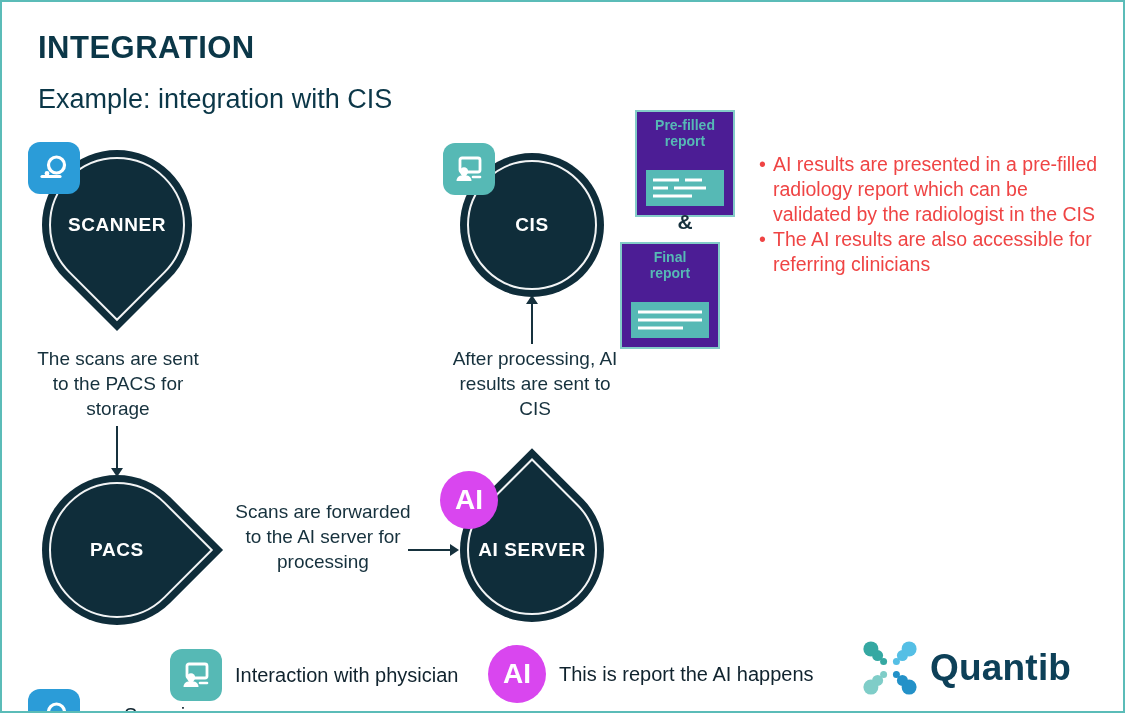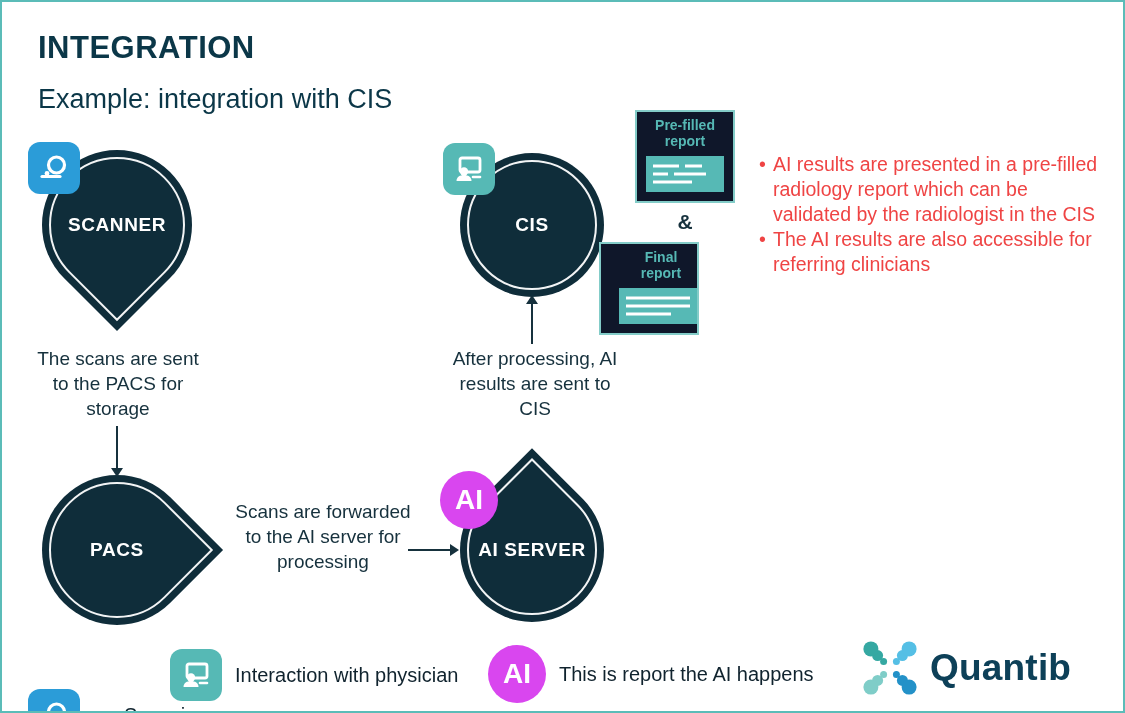--- a/index.html
+++ b/index.html
@@ -61,21 +61,21 @@
     border:6px solid transparent; border-right:none; border-left:9px solid #16313d;
   }
 
   
   .flow-text {
     position:absolute; text-align:center; font-size:19px; line-height:1.32; color:#16313d;
   }
 
   
   .report {
-    position:absolute; width:100px; height:93px; background:#0f172a;
+    position:absolute; width:100px; height:107px; background:#4c1d95;
     border:2px solid #83ccc8; display:flex; flex-direction:column; align-items:center;
     padding:6px 0 9px;
   }
   .report-title {
     width:72px; text-align:center; color:#56b9b5; font-weight:700;
     font-size:14px; line-height:1.12;
   }
   .report-icon { margin-top:auto; display:block; }
   .ampersand {
     position:absolute; width:100px; text-align:center;
@@ -166,21 +166,21 @@
           <line x1="39" y1="10" x2="56" y2="10"></line>
         <line x1="7" y1="18" x2="22" y2="18"></line>
           <line x1="28" y1="18" x2="60" y2="18"></line>
         <line x1="7" y1="26" x2="46" y2="26"></line>
       </g>
     </svg>
   </div>
 
   <div class="ampersand" style="left:633px; top:208px;">&amp;</div>
 
-  <div class="report" style="left:597px; top:240px;align-items:flex-end;">
+  <div class="report" style="left:618px; top:240px;">
     <div class="report-title">Final report</div>
     <svg class="report-icon" width="78" height="36" viewBox="0 0 78 36">
       <rect x="0" y="0" width="78" height="36" fill="#56b9b5"></rect>
       <g stroke="#fff" stroke-width="3">
         <line x1="7" y1="10" x2="71" y2="10"></line>
         <line x1="7" y1="18" x2="71" y2="18"></line>
         <line x1="7" y1="26" x2="52" y2="26"></line>
       </g>
     </svg>
   </div>

